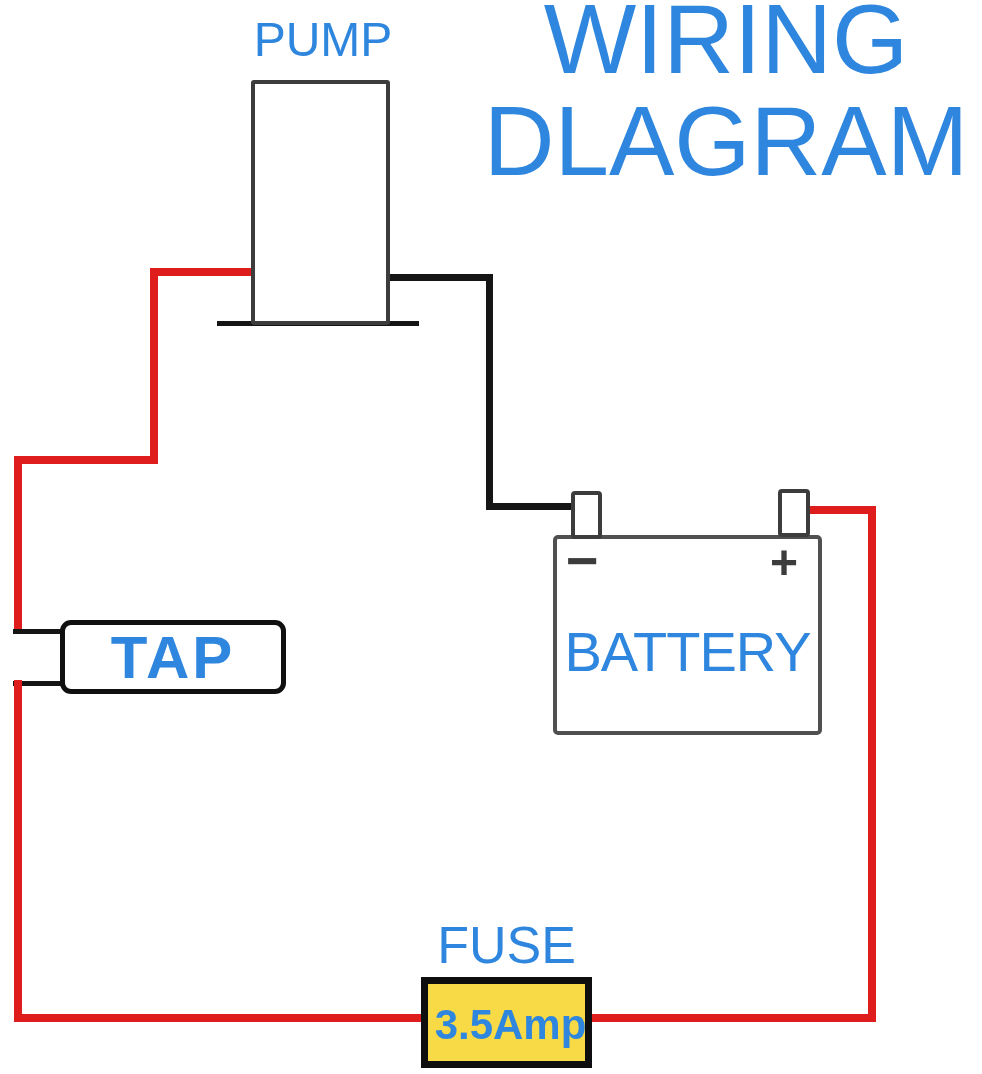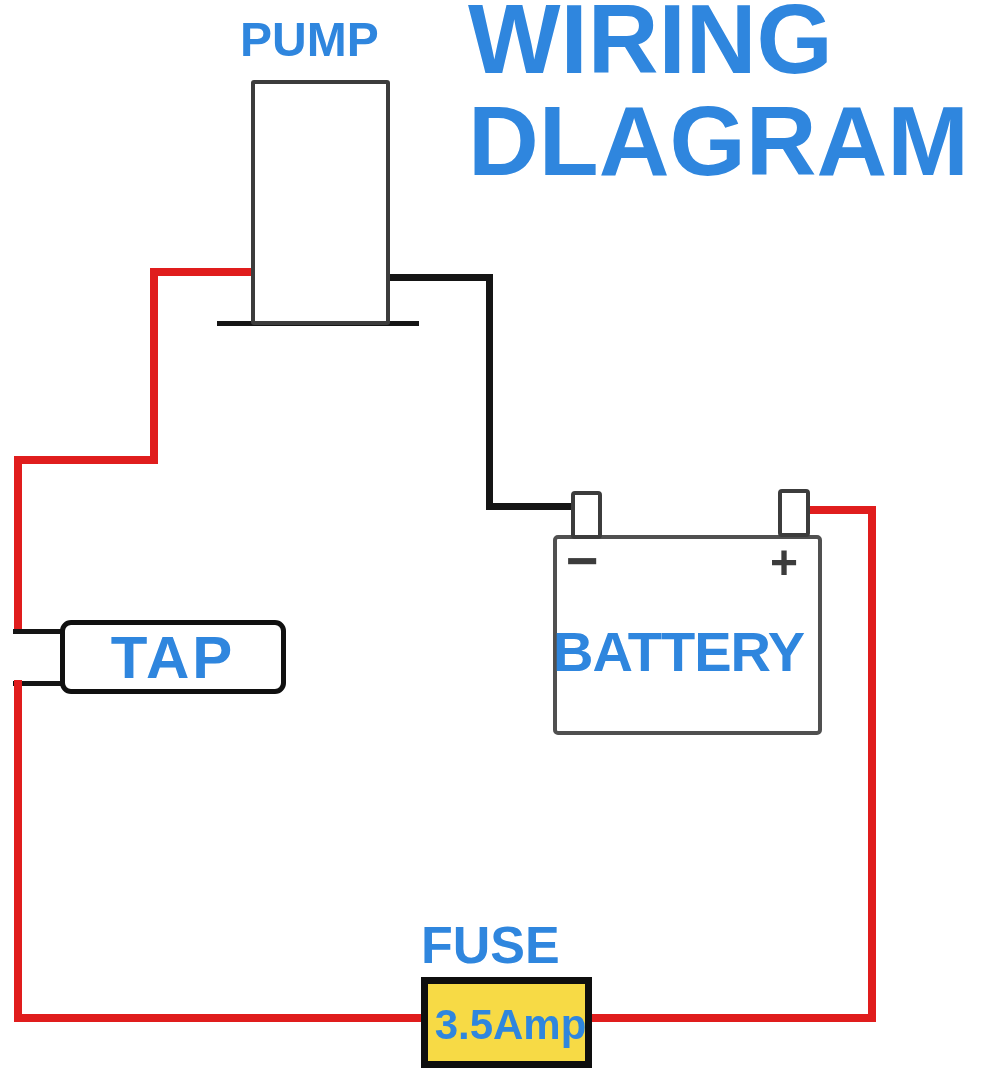--- a/index.html
+++ b/index.html
@@ -6,22 +6,22 @@
   .canvas {
     position: relative;
     width: 982px;
     height: 1074px;
     background: #ffffff;
     overflow: hidden;
     font-family: "Liberation Sans", "DejaVu Sans", sans-serif;
   }
   .blue-text {
     color: var(--accent-blue, #2f86de);
-    font-weight: bold;
-    text-align: left;
+    font-weight: normal;
+    text-align: center;
     position: absolute;
   }
   .diagram-title {
     left: 468px; top: -12px; width: 516px;
     font-size: 98px; line-height: 102px; letter-spacing: 0px;
     z-index: 0;
   }
   .pump-label  { left: 240px; top: 12px;  width: 166px; font-size: 48px; line-height: 56px; }
   .fuse-label  { left: 421px; top: 916px; width: 171px; font-size: 52px; line-height: 58px; z-index: 4; }
   .battery-label {

